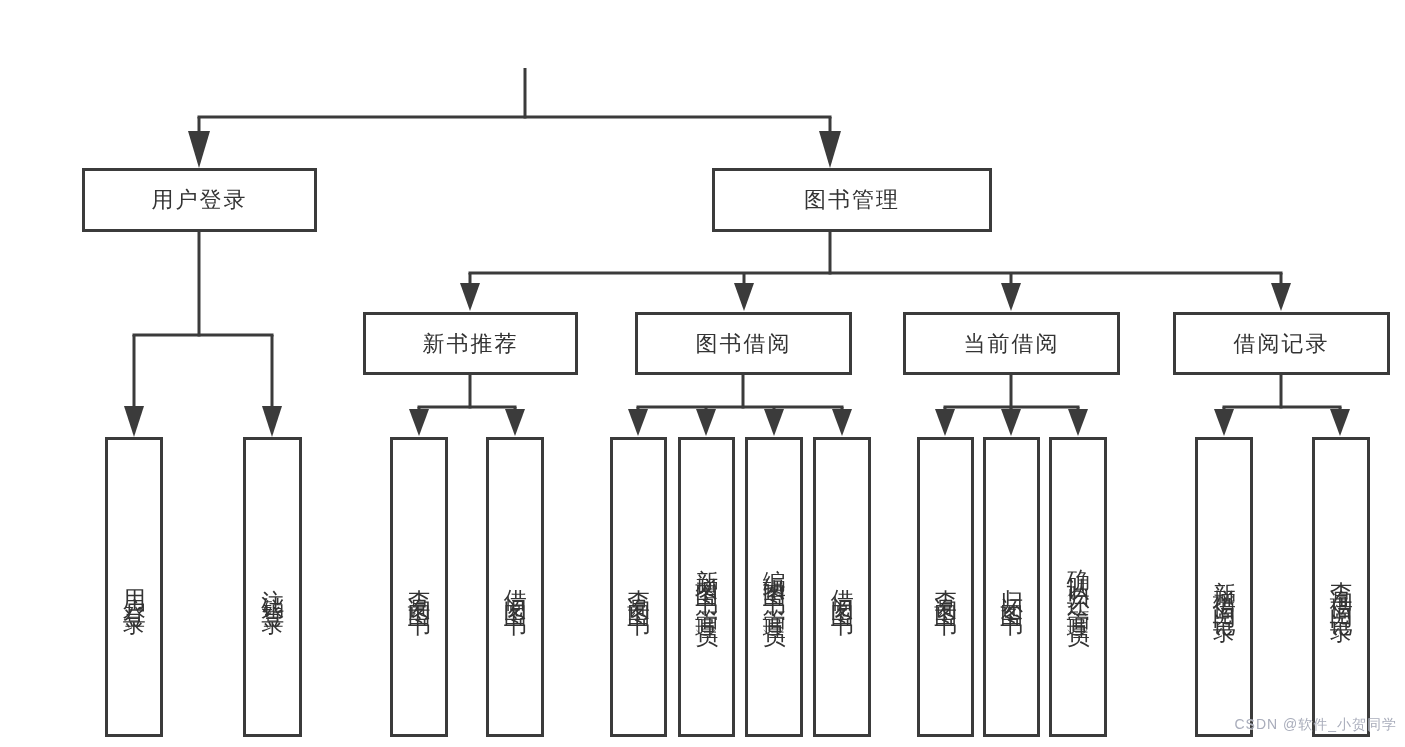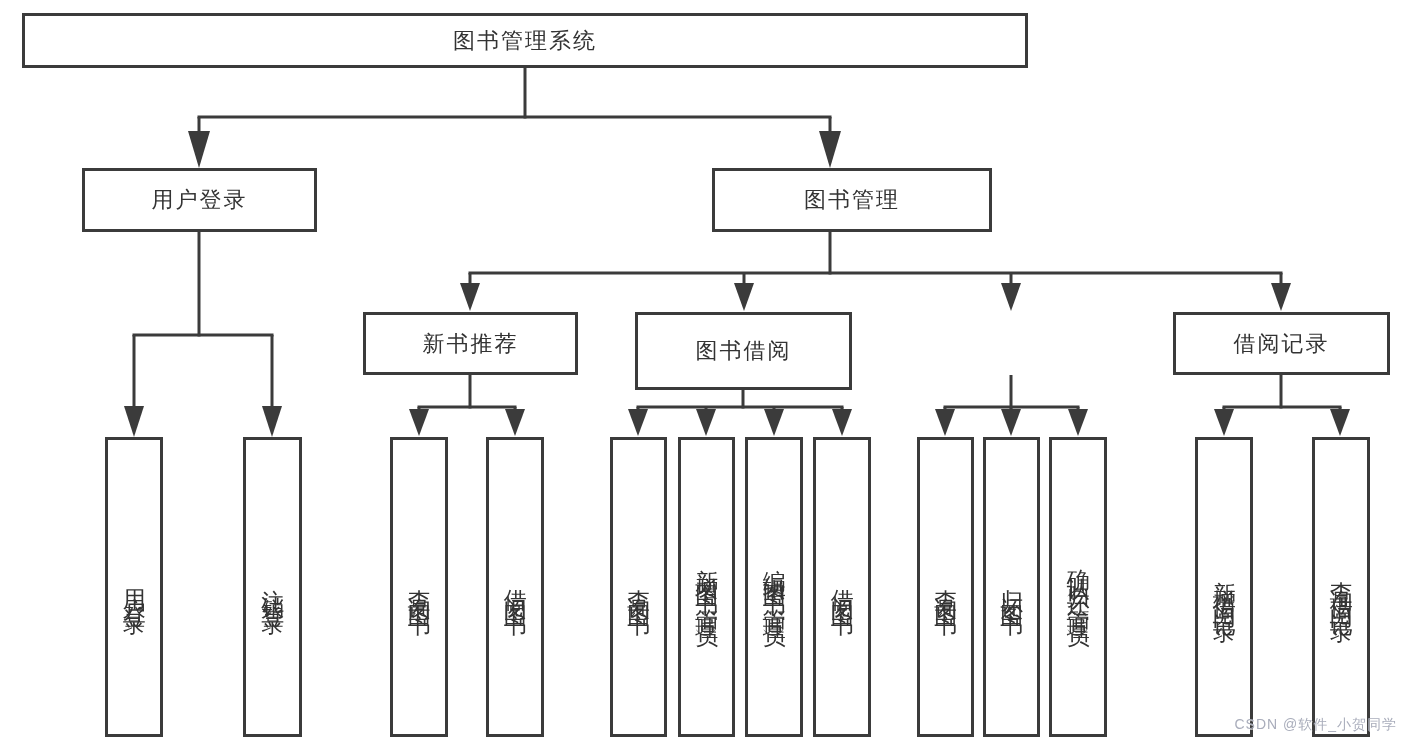--- a/index.html
+++ b/index.html
@@ -111,36 +111,36 @@
     <polygon points="1068,409 1088,409 1078,436"></polygon>
 
     <line x1="1281" y1="375" x2="1281" y2="408.5"></line>
     <line x1="1222.5" y1="407" x2="1341.5" y2="407"></line>
     <line x1="1224" y1="407" x2="1224" y2="413"></line>
     <polygon points="1214,409 1234,409 1224,436"></polygon>
     <line x1="1340" y1="407" x2="1340" y2="413"></line>
     <polygon points="1330,409 1350,409 1340,436"></polygon>
   </svg>
 
-  <div class="box h" style="left:22px;top:13px;width:1006px;height:55px">
-    <span>图书管理系统</span>
-  </div>
 
   <div class="box h" style="left:82px;top:168px;width:235px;height:64px">
     <span>用户登录</span>
   </div>
   <div class="box h" style="left:712px;top:168px;width:280px;height:64px">
     <span>图书管理</span>
   </div>
 
   <div class="box h" style="left:363px;top:312px;width:215px;height:63px">
     <span>新书推荐</span>
   </div>
-  <div class="box h" style="left:635px;top:312px;width:217px;height:78px">
+  <div class="box h" style="left:635px;top:312px;width:217px;height:63px">
     <span>图书借阅</span>
+  </div>
+  <div class="box h" style="left:903px;top:312px;width:217px;height:63px">
+    <span>当前借阅</span>
   </div>
   <div class="box h" style="left:1173px;top:312px;width:217px;height:63px">
     <span>借阅记录</span>
   </div>
 
   <div class="box v" style="left:105px;top:437px;width:58px;height:300px">
     <span>用户登录</span>
   </div>
   <div class="box v" style="left:243px;top:437px;width:59px;height:300px">
     <span>注销登录</span>

